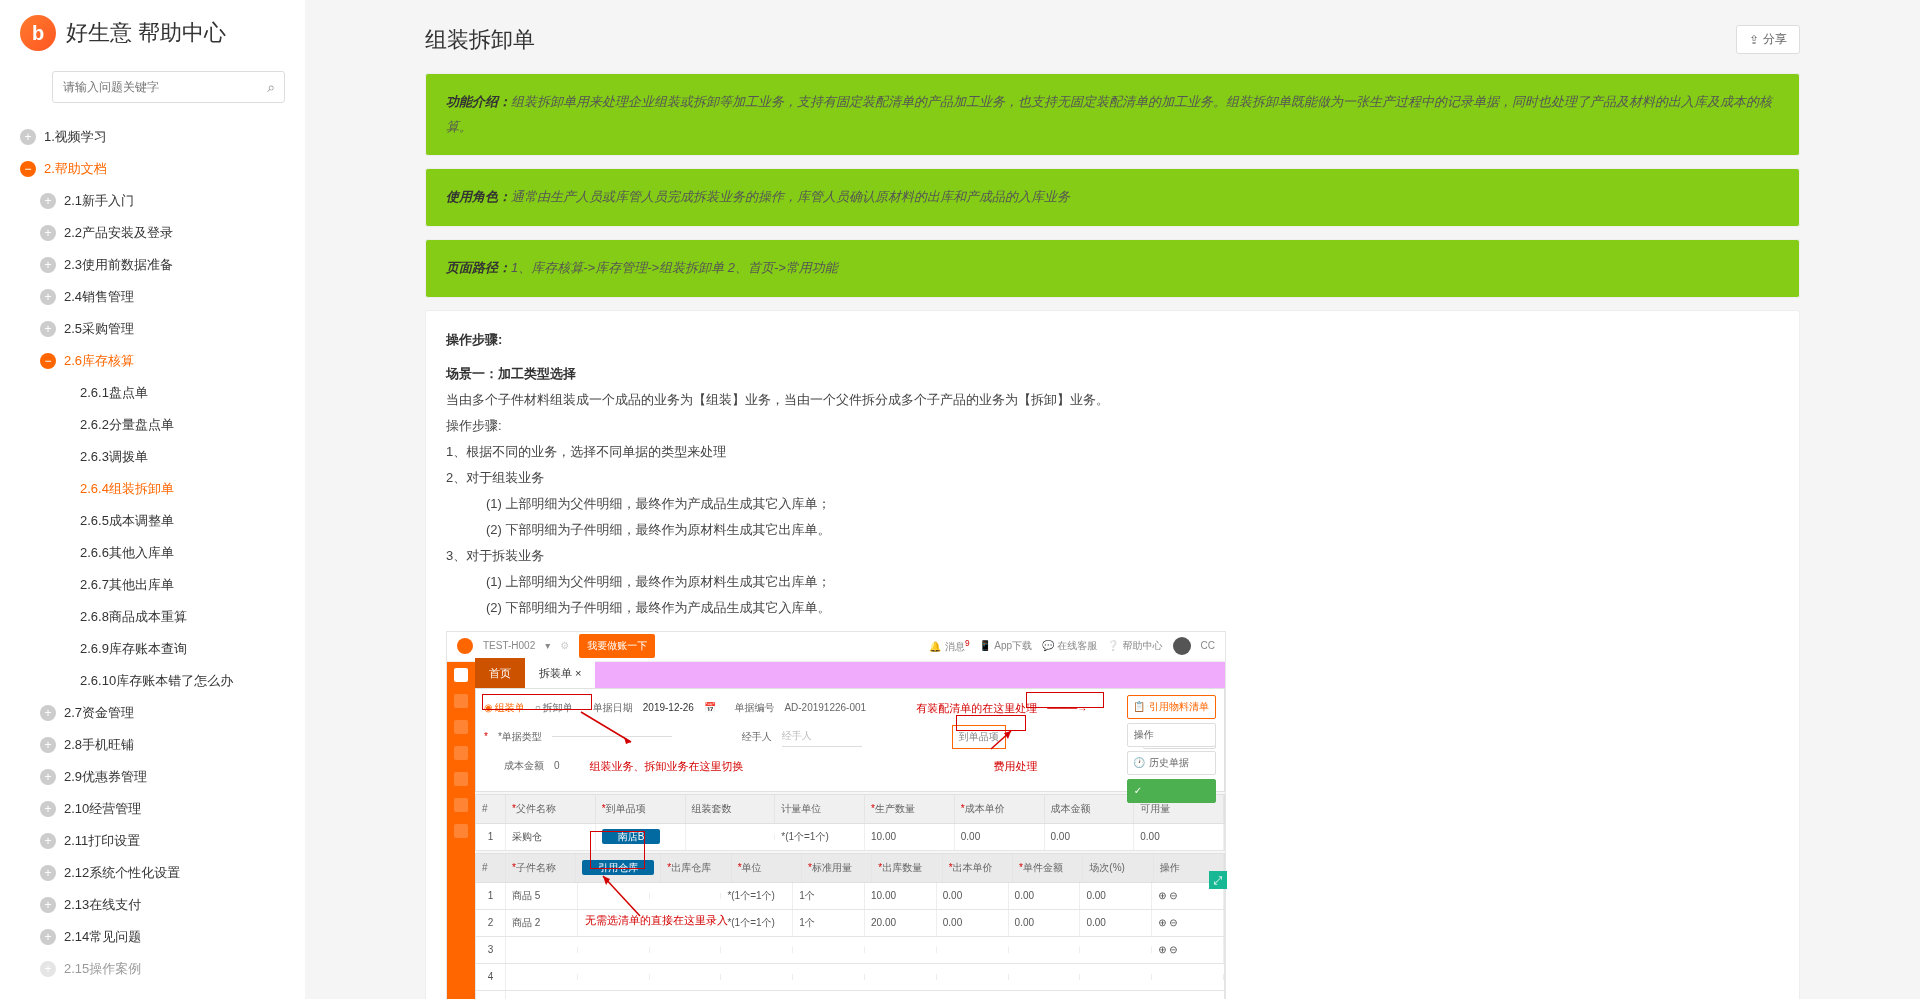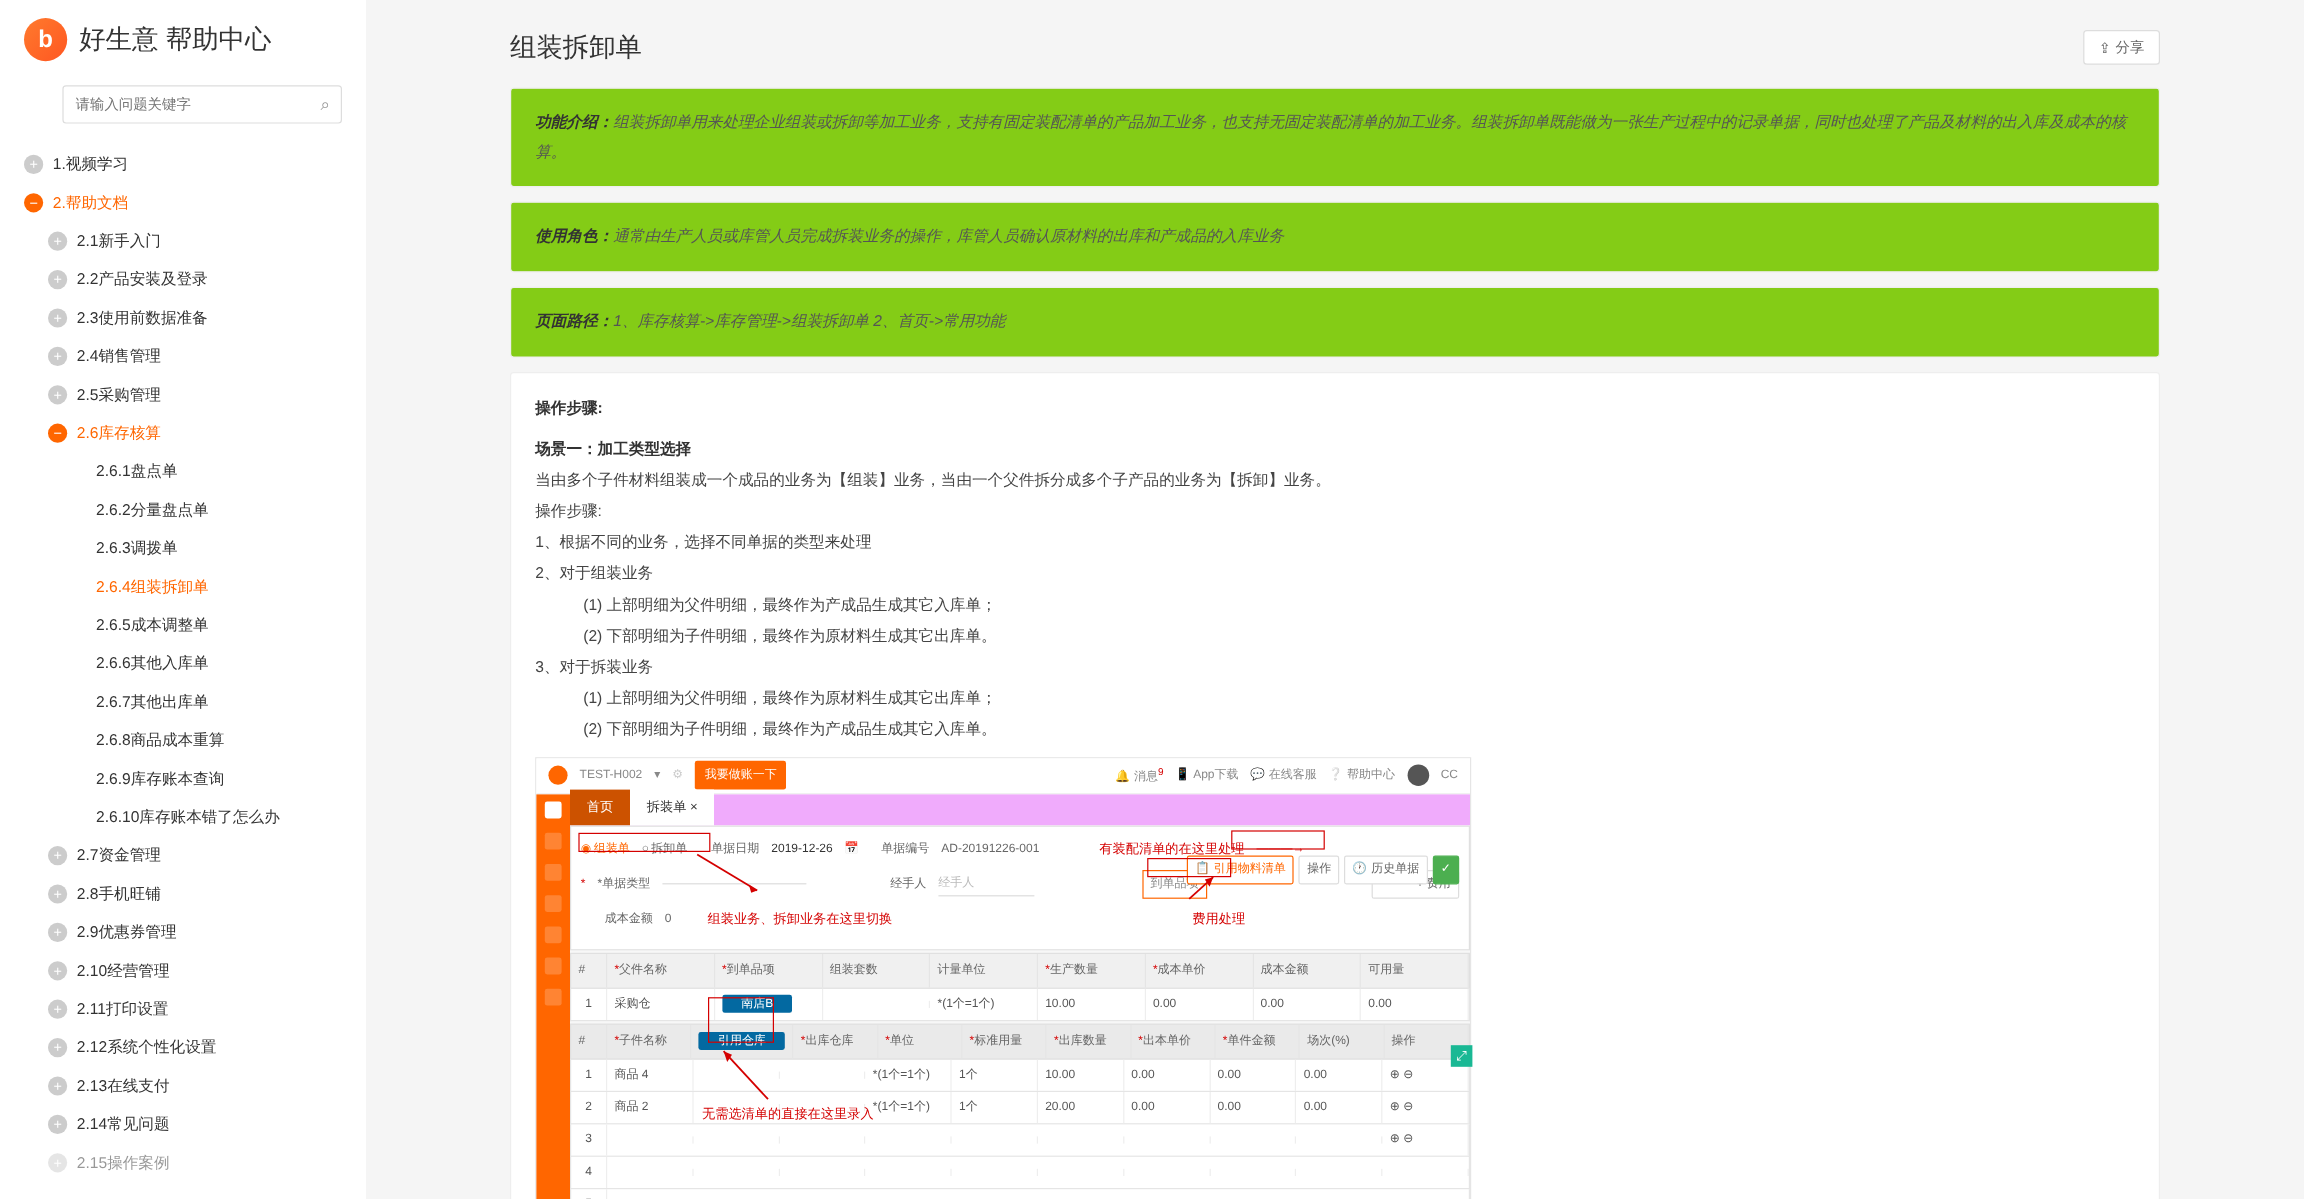--- a/index.html
+++ b/index.html
@@ -43,21 +43,21 @@
 .ss-tab{ padding:4px 14px; font-size:11px; color:#fff;}
 .ss-tab.dark{ background:#cc5200;}
 .ss-tab.active{ background:#fff; color:#333;}
 .ss-form { background:#fff; border:1px solid #e0e0e0; padding:8px; font-size:10px; color:#666; position:relative;}
 .ss-form-row{ display:flex; align-items:center; gap:10px; margin-bottom:6px;}
 .ss-radio{ display:inline-flex; align-items:center; gap:2px;}
 .ss-radio.sel{ color:#ff6600;}
 .ss-date{ color:#333;}
 .ss-redtext{ color:#d40000; font-size:11px;}
 .ss-arrow{ color:#d40000;}
-.ss-rightbtns{ position:absolute; right:8px; top:24px; display:flex; gap:4px; font-size:10px;}
+.ss-rightbtns{ position:absolute; right:8px; top:6px; display:flex; gap:4px; font-size:10px;flex-direction:column;}
 .ss-btn{ border:1px solid #ddd; padding:1px 6px; border-radius:2px; background:#fff;}
 .ss-btn.green{ background:#4caf50; color:#fff; border-color:#4caf50;}
 .ss-btn.orange{ border-color:#ff6600; color:#ff6600;}
 .ss-table { background:#fff; margin-top:2px;}
 .ss-thead{ display:flex; background:#f0f0f0; font-size:10px; color:#666; border:1px solid #e0e0e0;}
 .ss-thead.dark{ background:#eaeaea;}
 .ss-th{ padding:4px 6px; border-right:1px solid #e5e5e5; flex:1; white-space:nowrap;}
 .ss-th.narrow{flex:0 0 30px;}
 .ss-th.req::before{content:"*"; color:#d40000;}
 .ss-trow{ display:flex; font-size:10px; color:#555; border:1px solid #e5e5e5; border-top:none; min-height:22px; align-items:center;}
@@ -324,21 +324,21 @@
                 <div class="ss-th req">单位</div>
                 <div class="ss-th req">标准用量</div>
                 <div class="ss-th req">出库数量</div>
                 <div class="ss-th req">出本单价</div>
                 <div class="ss-th req">单件金额</div>
                 <div class="ss-th">场次(%)</div>
                 <div class="ss-th">操作</div>
               </div>
               <div class="ss-trow">
                   <div class="ss-td narrow">1</div>
-                  <div class="ss-td">商品 4</div>
+                  <div class="ss-td">商品 5</div>
                   <div class="ss-td"></div>
                   <div class="ss-td"></div>
                   <div class="ss-td">*(1个=1个)</div>
                   <div class="ss-td">1个</div>
                   <div class="ss-td">10.00</div>
                   <div class="ss-td">0.00</div>
                   <div class="ss-td">0.00</div>
                   <div class="ss-td">0.00</div>
                   <div class="ss-td">⊕ ⊖</div>
                 </div>
@@ -383,21 +383,21 @@
                 </div>
               <div class="ss-trow">
                   <div class="ss-td narrow">5</div>
                 </div>
 
               <div class="redbox" style="left:115px; top:-22px; width:55px; height:38px;"></div>
               <svg class="arrow-svg" style="left:120px; top:18px;" width="50" height="50">
                   <line x1="45" y1="45" x2="8" y2="5" stroke="#d40000" stroke-width="1.5"></line>
                   <polygon points="8,5 15,8 11,14" fill="#d40000"></polygon>
                 </svg>
-              <div class="annot" style="left:110px; top:66px;font-family:Liberation Mono, monospace;">无需选清单的直接在这里录入</div>
+              <div class="annot" style="left:110px; top:56px;">无需选清单的直接在这里录入</div>
               <div style="position:absolute; right:-2px; top:18px; width:18px; height:18px; background:#19b894; color:#fff; display:flex;align-items:center;justify-content:center;font-size:11px;">⤢</div>
             </div>
           </div>
         </div>
       </div>
     </div>
   </main>
 </div>
 
 </body></html>

